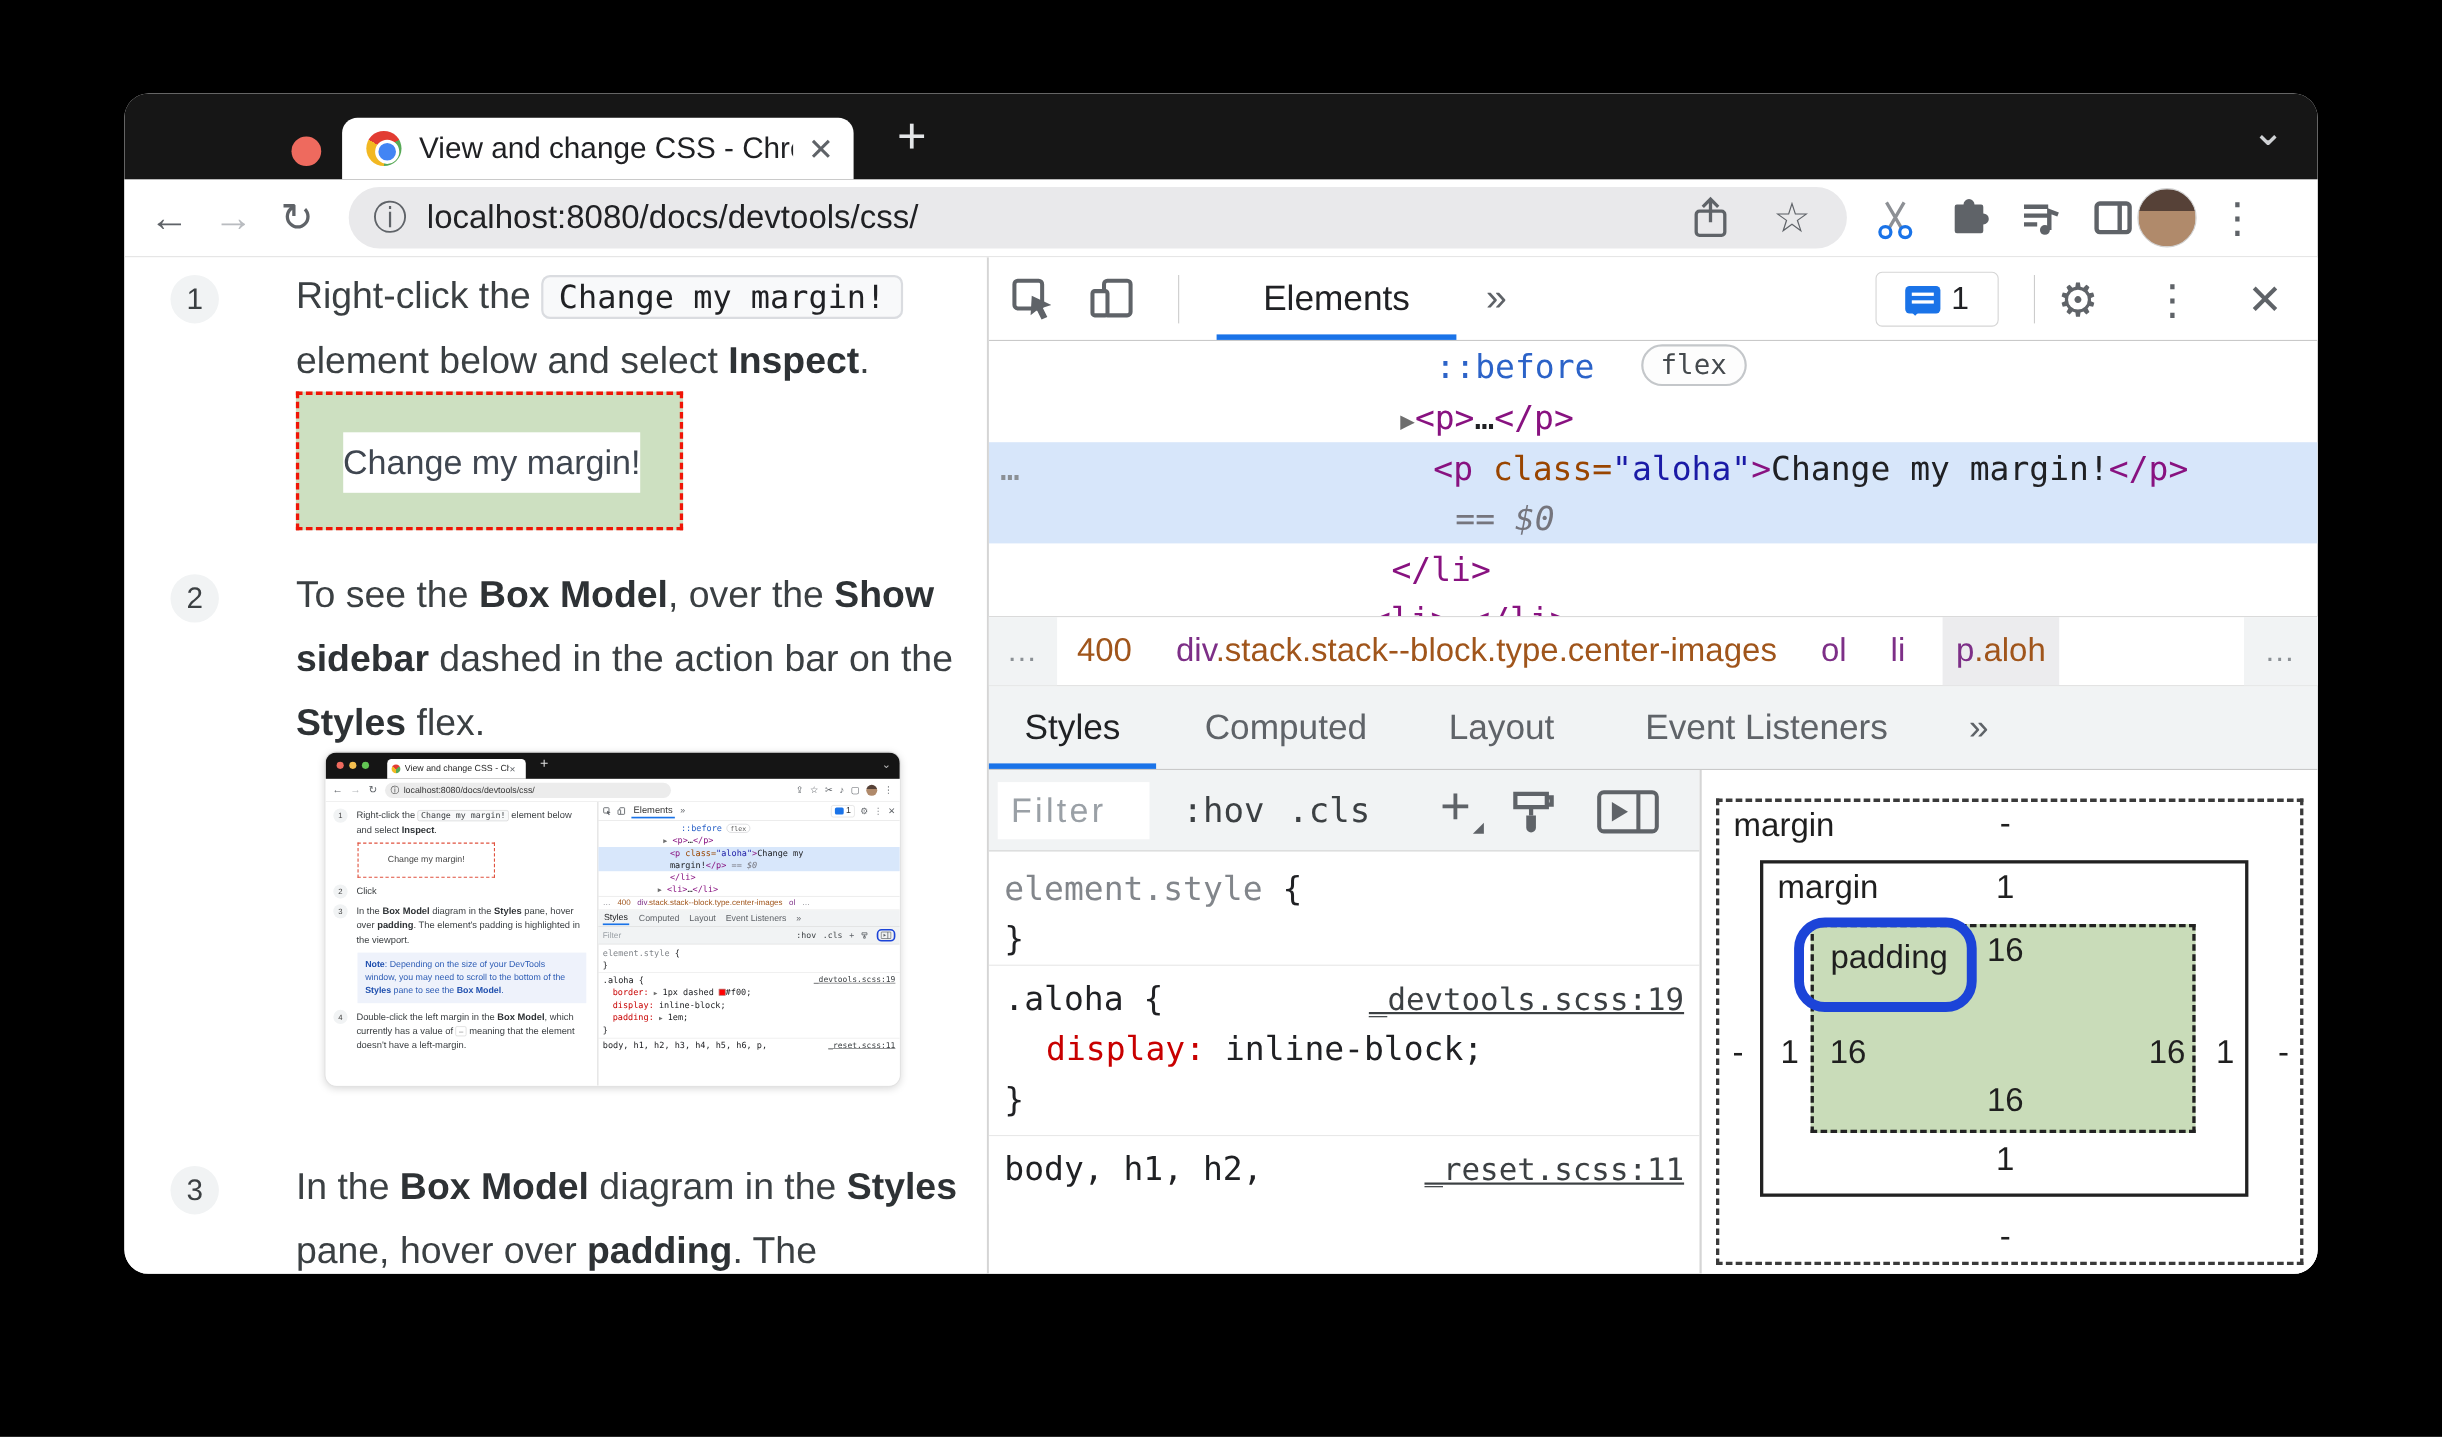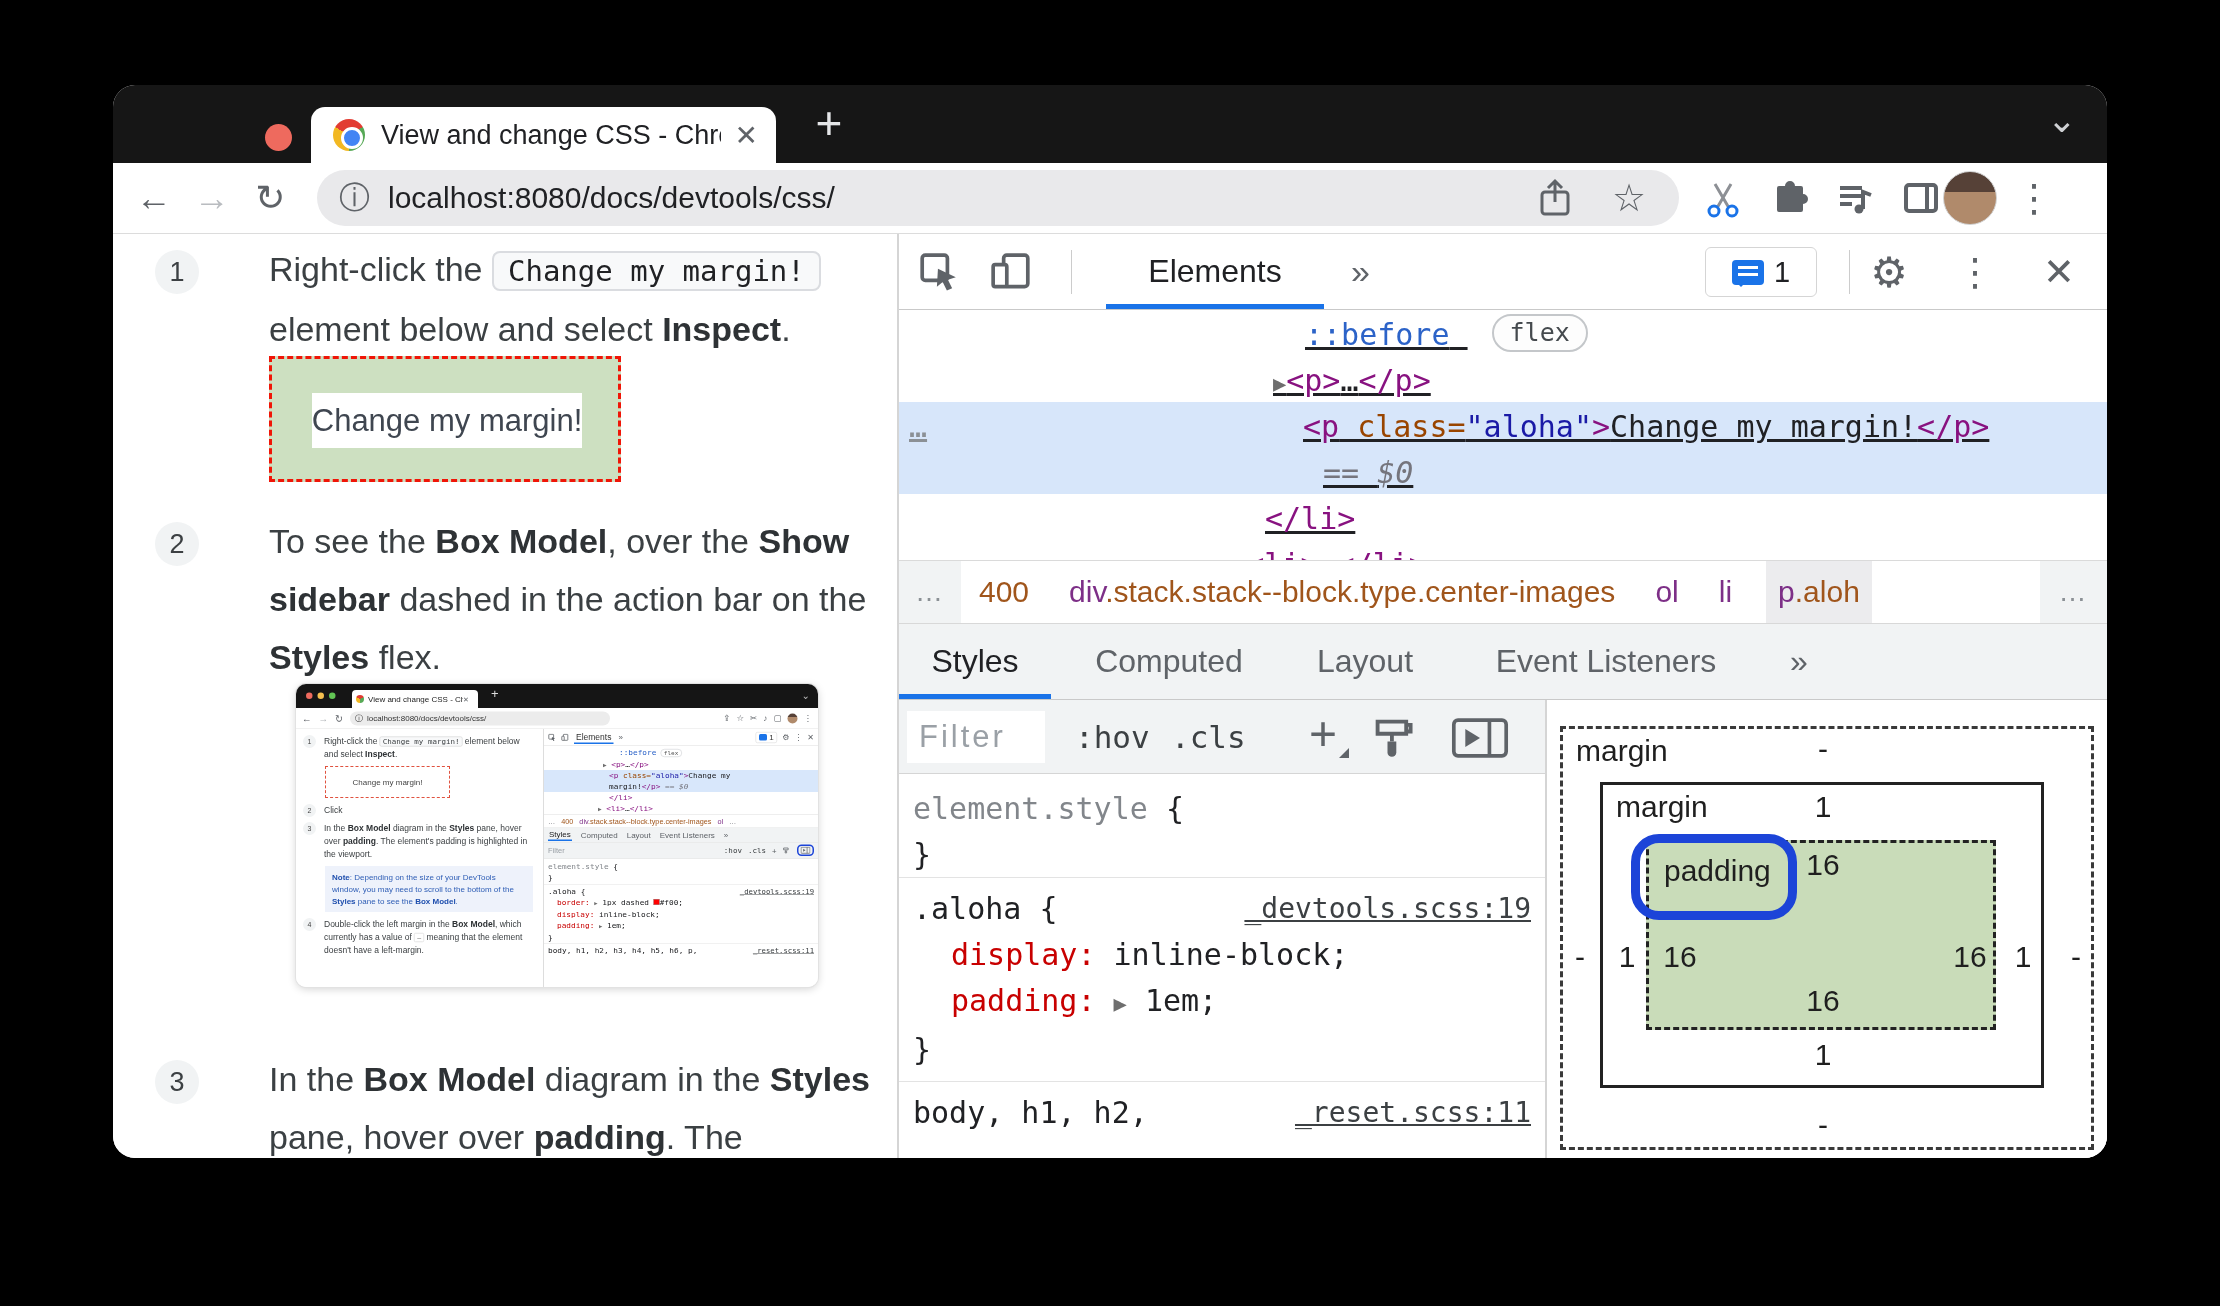--- a/index.html
+++ b/index.html
@@ -96,21 +96,21 @@
   .dt-tab .underline { position:absolute; left:0; bottom:0; width:100%; height:5px; background:#1a73e8; }
   .dt-more { position:absolute; left:452px; top:18px; font-size:34px; color:#5f6368; }
   .dt-badge { position:absolute; left:806px; top:13px; width:112px; height:50px; border:1px solid #d5d5d5; border-radius:6px; display:flex; align-items:center; justify-content:center; gap:10px; background:#fff; }
   .bubble { width:32px; height:25px; background:#1a73e8; border-radius:4px; position:relative; }
   .bubble:before { content:""; position:absolute; left:4px; bottom:-7px; border:5px solid transparent; border-top-color:#1a73e8; }
   .bubble:after { content:""; position:absolute; left:6px; top:6px; width:20px; height:3px; background:#fff; box-shadow:0 7px 0 #fff; }
   .dt-badge span { font-size:29px; color:#202124; }
   .dt-iconbtn { position:absolute; top:14px; width:48px; height:48px; display:flex; align-items:center; justify-content:center; color:#5f6368; }
 
   .dom { height:250px; position:relative; overflow:hidden; font-family:"DejaVu Sans Mono",monospace; font-size:30px; color:#202124; flex:none; }
-  .dom-row { position:absolute; height:46px; line-height:46px; white-space:nowrap;text-decoration:underline; }
+  .dom-row { position:absolute; height:46px; line-height:46px; white-space:nowrap; }
   .dom-hl { position:absolute; left:0; right:0; top:92px; height:92px; background:#d7e6fa; }
   .flexbadge { display:inline-block; margin-left:24px; font-size:25px; line-height:34px; color:#454a4e; border:2px solid #c4c7ca; border-radius:19px; padding:0 16px; background:#fdfdfd; vertical-align:4px; }
   .dom-arrow { color:#6e6e6e; font-size:22px; }
   .dim { color:#75757d; }
 
   .crumbs { height:64px; border-top:1px solid #dadada; border-bottom:1px solid #d8d8d8; background:#fff; display:flex; align-items:center; position:relative; font-size:30px; flex:none; white-space:nowrap; }
   .crumb-ov { width:62px; height:100%; background:#f1f3f4; color:#8b9095; display:flex; align-items:center; justify-content:center; font-size:28px; letter-spacing:2px; flex:none; }
   .crumb-ov.right { position:absolute; right:0; top:0; width:67px; }
   .crumb { margin-left:40px; }
   .crumb-sel { background:#ececee; height:100%; display:flex; align-items:center; padding:0 12px; margin-left:34px; }
@@ -500,23 +500,20 @@
           </div>
 
           <div class="rule">
             <div class="rule-head">
               <span><span>.aloha</span> <span>{</span></span>
               <span class="rule-link">_devtools.scss:19</span>
             </div>
             <div class="prop">
               <span class="red">display:</span> <span>inline-block;</span>
             </div>
-            <div class="prop">
-              <span class="red">padding:</span> <span class="dom-arrow">▶</span> <span>1em;</span>
-            </div>
             <div>}</div>
           </div>
 
           <div class="rule" style="border-bottom:none;">
             <div class="rule-head">
               <span>body, h1, h2,</span>
               <span class="rule-link">_reset.scss:11</span>
             </div>
           </div>
         </div>

